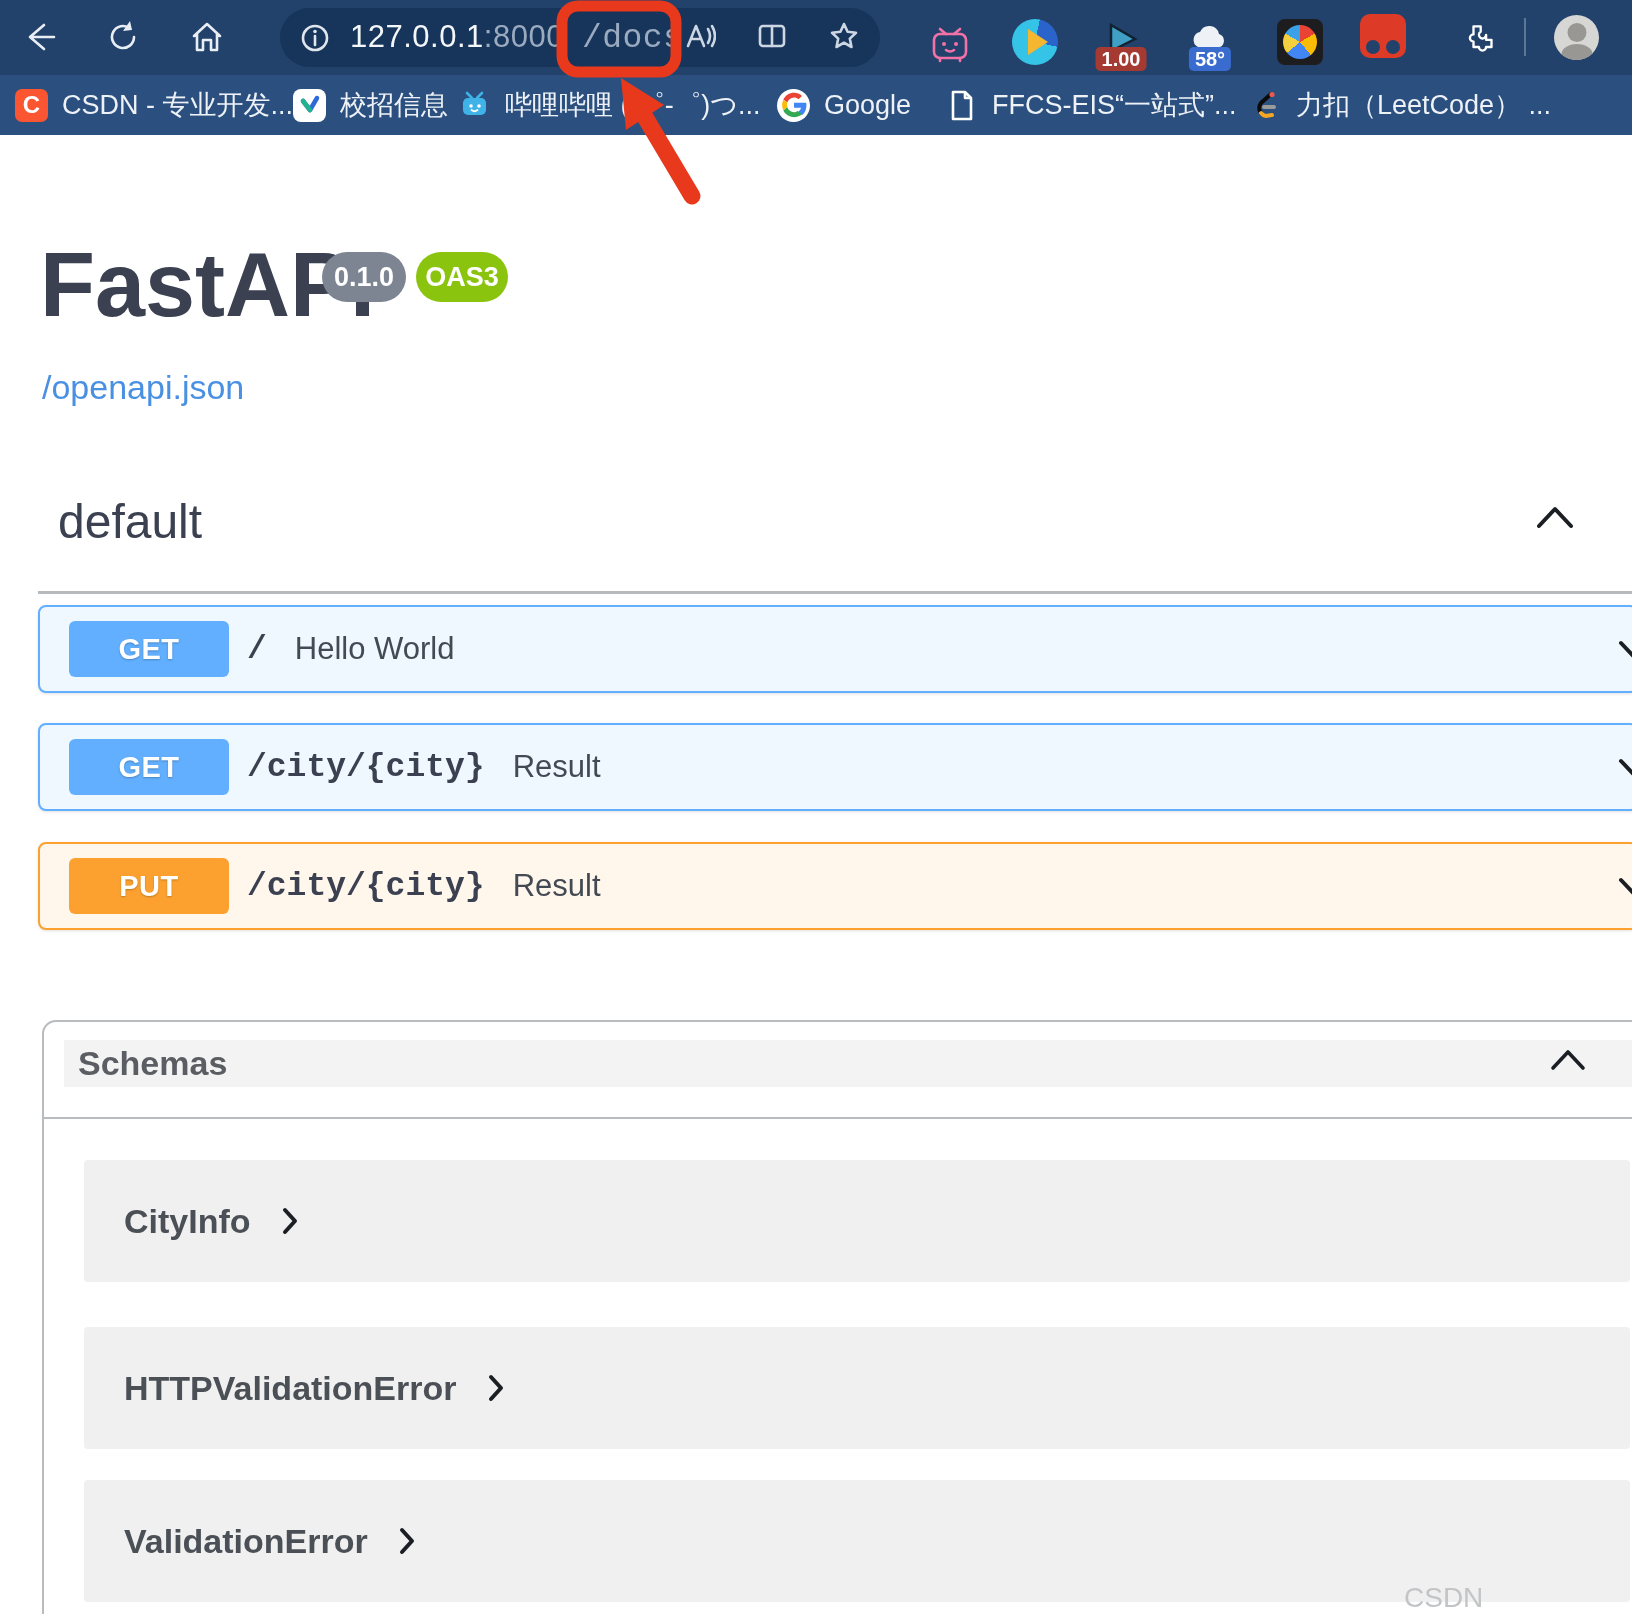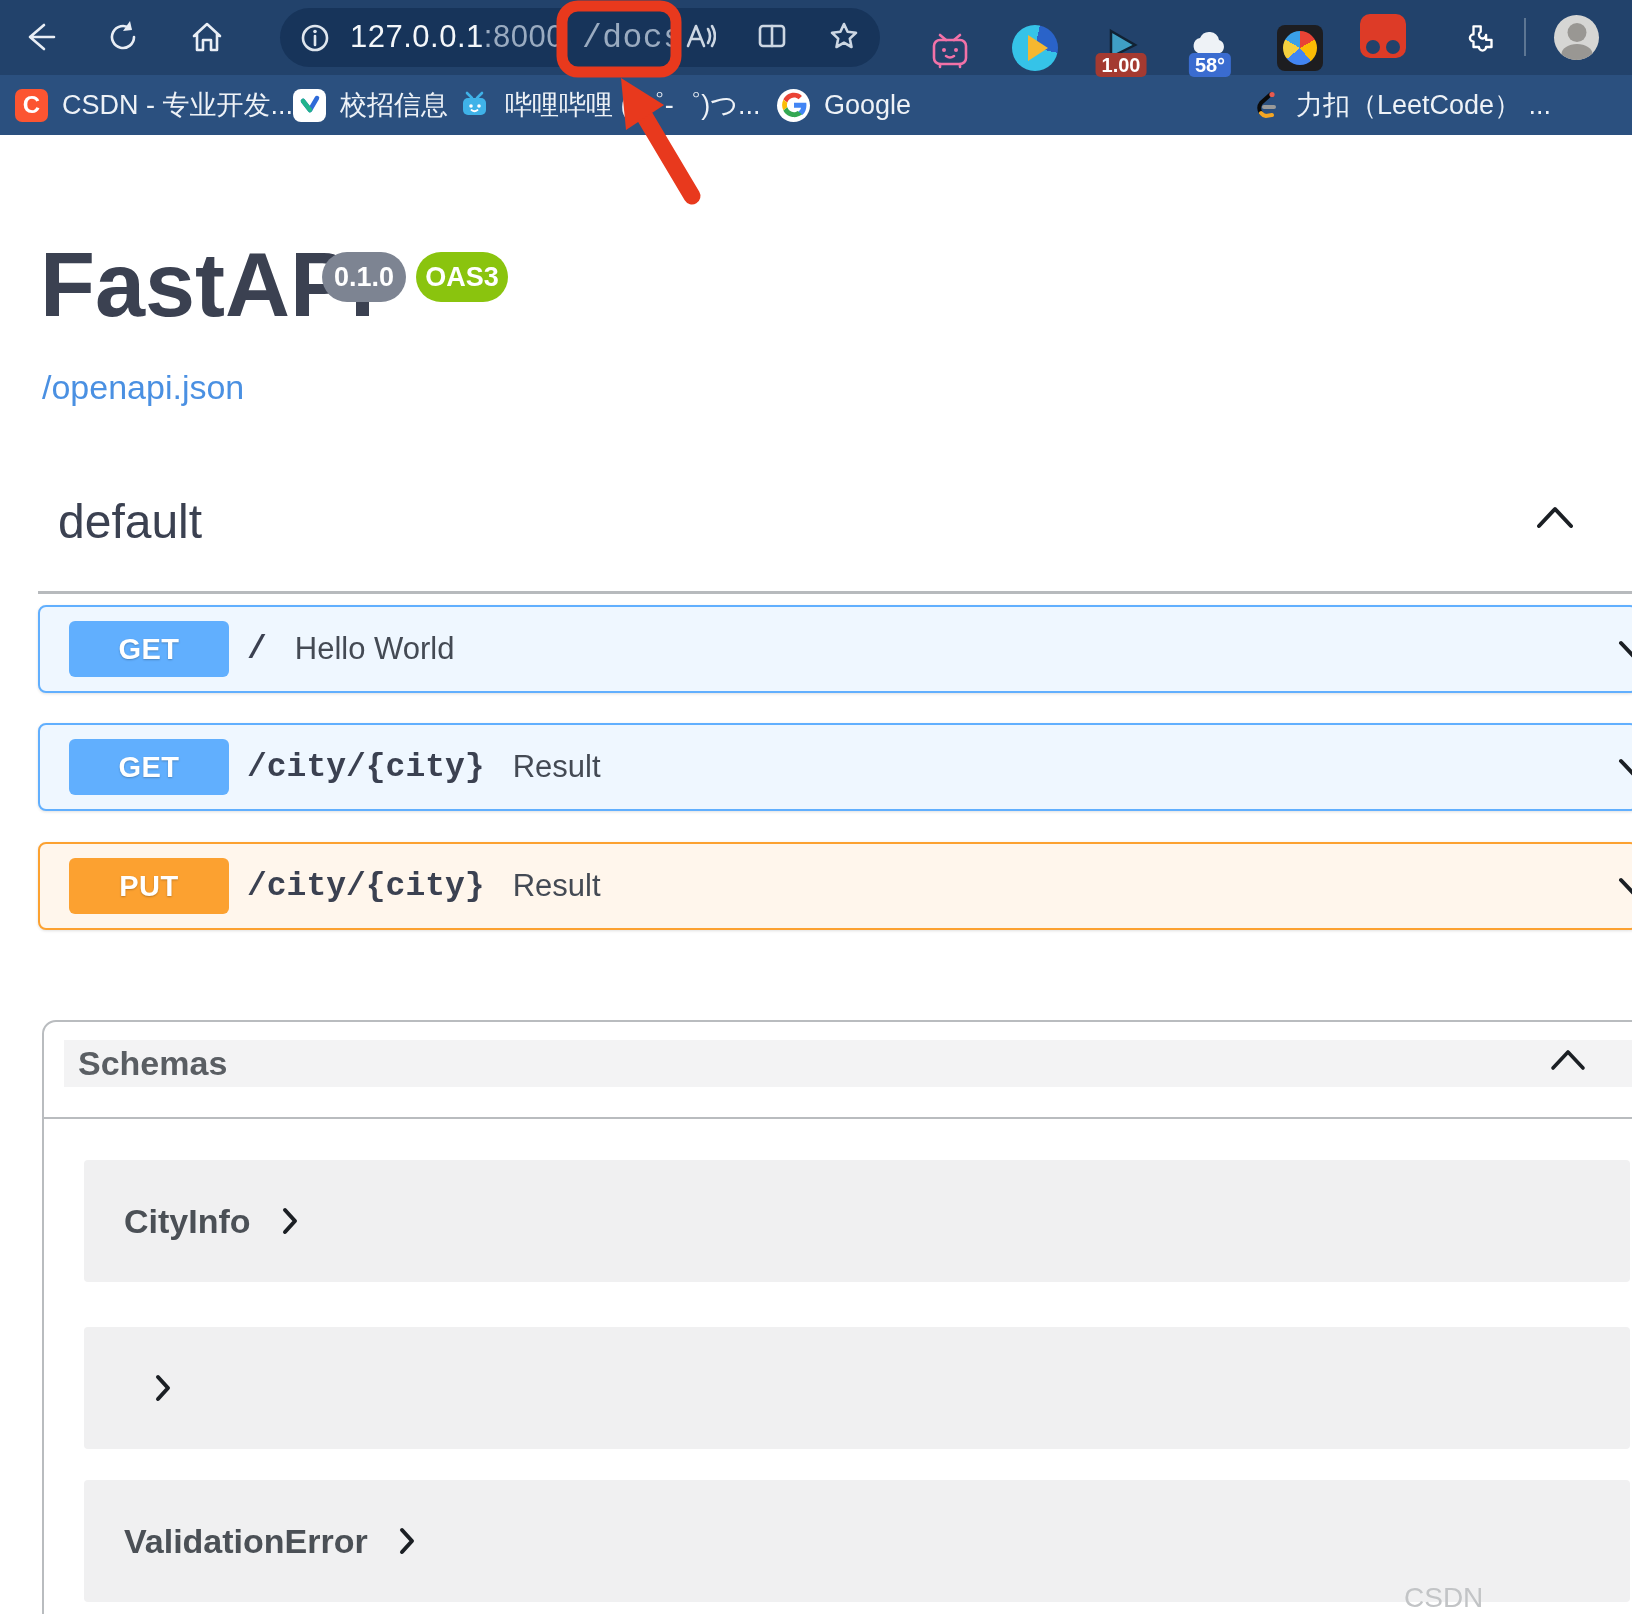--- a/index.html
+++ b/index.html
@@ -15,21 +15,21 @@
   .urlpill{
     position:absolute;left:280px;top:8px;width:600px;height:59px;border-radius:30px;
     background:#17345a;display:flex;align-items:center;padding:0 20px;box-sizing:border-box;
   }
   .urlpill .info{width:30px;height:30px;flex:0 0 auto;color:#dfe6ee;}
   .urltext{margin-left:20px;font-size:31px;white-space:nowrap;letter-spacing:.5px;}
   .urltext .host{color:#f4f7fa;font-weight:400;}
   .urltext .port,.urltext .path{color:#9aabc0;font-weight:400;}
   .pill-actions{margin-left:auto;display:flex;align-items:center;gap:40px;color:#cdd7e3;}
   .pill-actions svg{width:32px;height:32px;}
-  .ext{position:absolute;top:25px;width:48px;height:48px;}
+  .ext{position:absolute;top:19px;width:48px;height:48px;}
   .badge{
     position:absolute;left:50%;transform:translateX(-50%);bottom:-4px;
     color:#fff;font-size:20px;font-weight:700;border-radius:5px;padding:1px 6px;line-height:22px;
   }
   .badge.red{background:#a43a31;}
   .badge.blue{background:#3a6cd0;}
   .puzzle{position:absolute;left:1460px;top:20px;width:34px;height:34px;color:#ffffff;}
   .tb-divider{position:absolute;left:1524px;top:18px;width:2px;height:38px;background:#5d7693;}
   .avatar{position:absolute;left:1554px;top:15px;width:45px;height:45px;border-radius:50%;
     background:#d6d6d4;overflow:hidden;}
@@ -212,20 +212,28 @@
     <span class="ic" style="background:#fff;border-radius:50%;display:flex;align-items:center;justify-content:center;">
       <svg viewBox="0 0 24 24" width="26" height="26">
         <path fill="#EA4335" d="M12 5.04c1.62 0 3.06.56 4.2 1.66l3.12-3.12C17.45 1.8 14.97.75 12 .75 7.7.75 3.99 3.22 2.18 6.82l3.66 2.84C6.71 7.03 9.14 5.04 12 5.04z"></path>
         <path fill="#4285F4" d="M23.49 12.27c0-.79-.07-1.54-.19-2.27H12v4.51h6.47c-.29 1.48-1.14 2.73-2.4 3.58v3h3.86c2.26-2.09 3.56-5.17 3.56-8.82z"></path>
         <path fill="#FBBC05" d="M5.84 14.1c-.25-.72-.38-1.49-.38-2.1s.13-1.38.38-2.1L2.18 7.06C1.43 8.55 1 10.22 1 12s.43 3.45 1.18 4.94l3.66-2.84z"></path>
         <path fill="#34A853" d="M12 23.25c2.97 0 5.46-.98 7.28-2.66l-3.86-3c-1.08.72-2.45 1.15-3.42 1.15-2.86 0-5.29-1.93-6.16-4.58l-3.66 2.84c1.81 3.6 5.52 6.07 9.82 6.07z"></path>
       </svg>
     </span>
     <span class="lbl">Google</span>
   </div>
+  <div class="bm" style="left:945px">
+    <span class="ic ic-doc">
+      <svg viewBox="0 0 33 33">
+          <path class="st" stroke-width="2.6" d="M8 3 h12 l6 6 v21 H8 z M20 3 v6 h6"></path>
+        </svg>
+    </span>
+    <span class="lbl">FFCS-EIS“一站式”...</span>
+  </div>
   <div class="bm" style="left:1249px">
     <span class="ic">
       <svg viewBox="0 0 33 33">
           <path d="M22 5 L12 14 a8 8 0 0 0 0 10" fill="none" stroke="#0b0b0b" stroke-width="4" stroke-linecap="round"></path>
           <path d="M12 24 a8 8 0 0 0 5 3 l6-1" fill="none" stroke="#f5a623" stroke-width="4" stroke-linecap="round"></path>
           <path d="M15 18 h10" stroke="#9a9a9a" stroke-width="4" stroke-linecap="round"></path>
           <circle cx="23" cy="5.5" r="2.6" fill="#e85a4f"></circle>
         </svg>
     </span>
     <span class="lbl">力扣（LeetCode） ...</span>
@@ -298,20 +306,21 @@
 
   <div class="model" style="top:138px">
     <span class="name">CityInfo</span>
     <span class="mchev">
       <svg width="18" height="30" viewBox="0 0 18 30">
           <path d="M4 4 L14 15 L4 26" fill="none" stroke="#1b1f24" stroke-width="4" stroke-linecap="round" stroke-linejoin="round"></path>
         </svg>
     </span>
   </div>
   <div class="model" style="top:305px">
+    <span class="name">HTTPValidationError</span>
     <span class="mchev">
       <svg width="18" height="30" viewBox="0 0 18 30">
           <path d="M4 4 L14 15 L4 26" fill="none" stroke="#1b1f24" stroke-width="4" stroke-linecap="round" stroke-linejoin="round"></path>
         </svg>
     </span>
   </div>
   <div class="model" style="top:458px">
     <span class="name">ValidationError</span>
     <span class="mchev">
       <svg width="18" height="30" viewBox="0 0 18 30">

